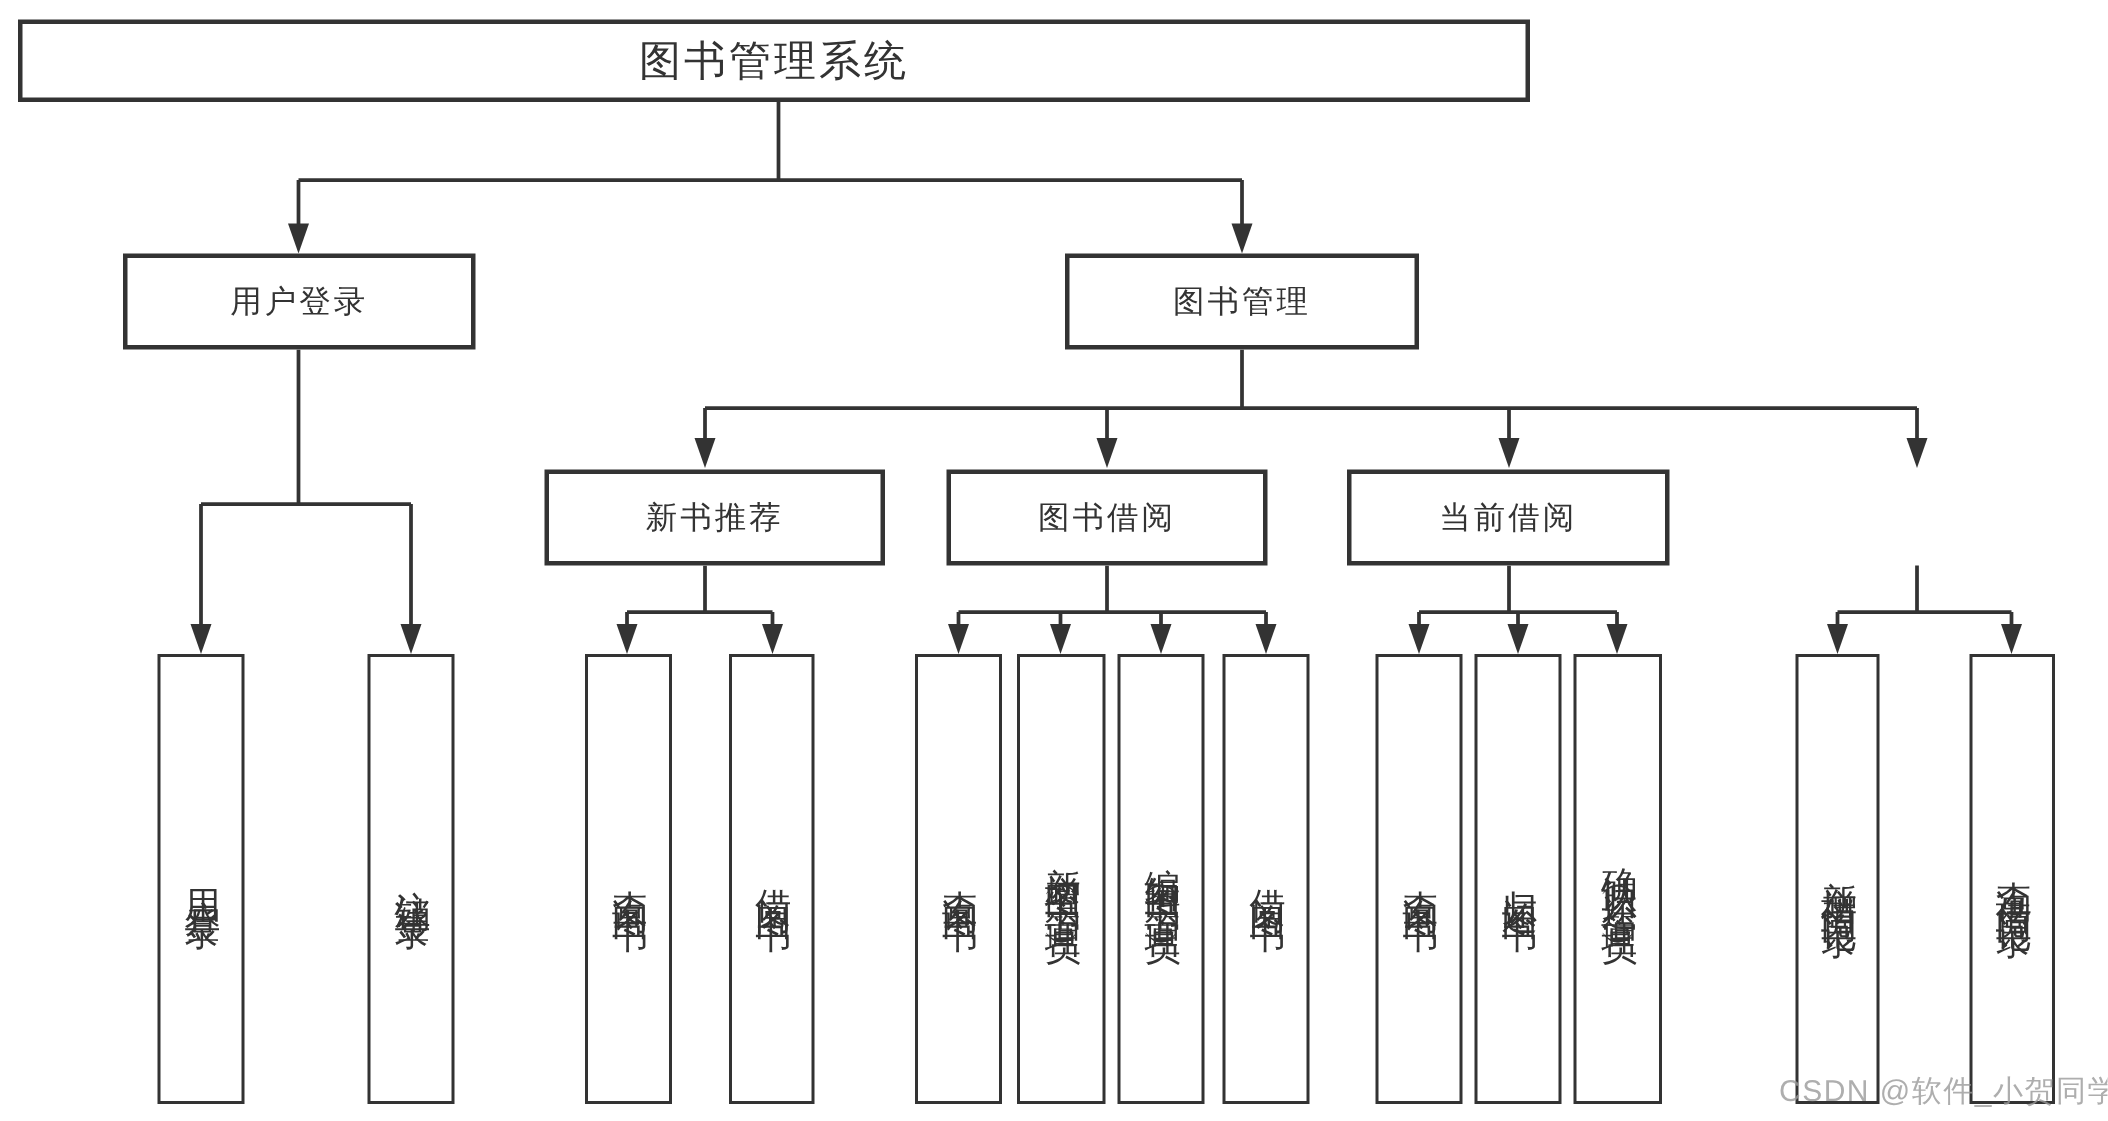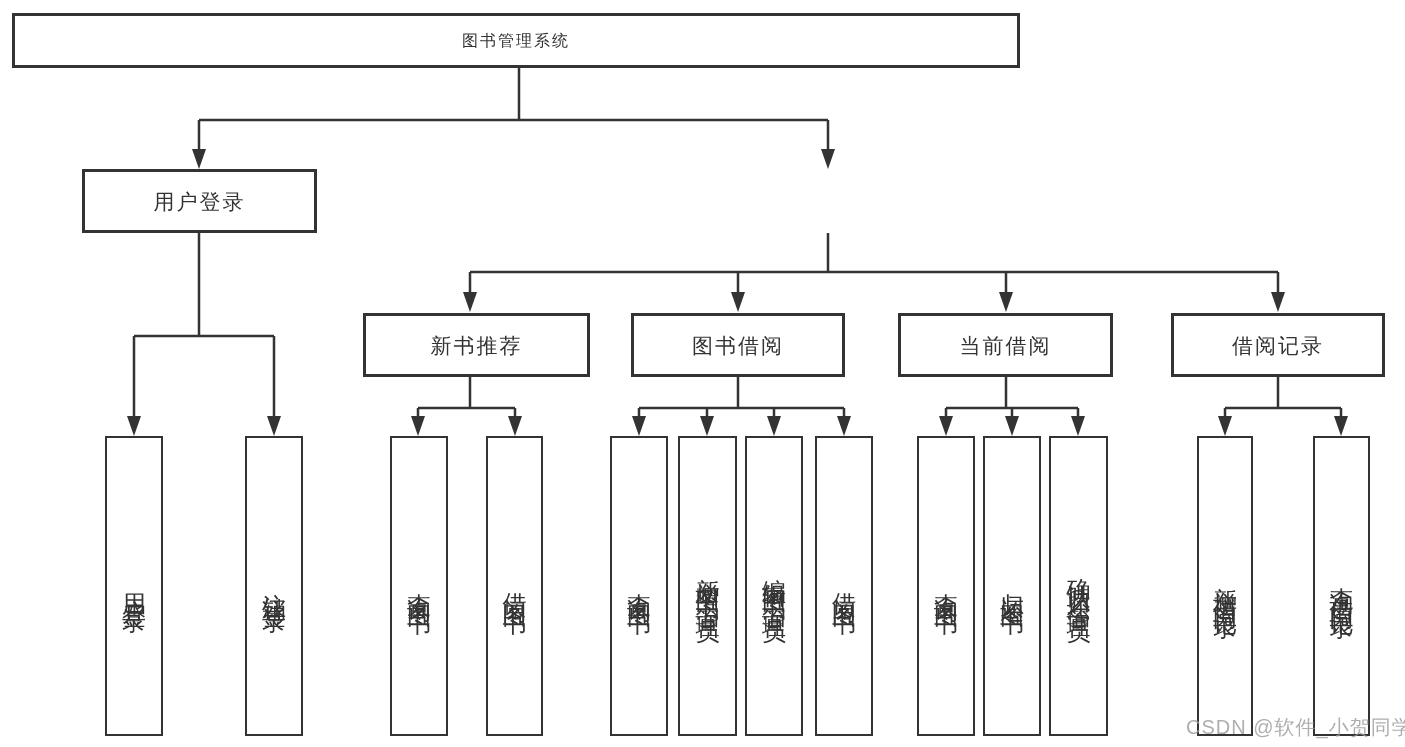--- a/index.html
+++ b/index.html
@@ -41,21 +41,21 @@
     position: absolute;
     border: 3px solid var(--border);
     background: var(--background);
     color: var(--text);
     display: flex;
     align-items: center;
     justify-content: center;
     z-index: 2;
     line-height: 1;
   }
-  .node.root { font-size: 16px; letter-spacing: 2px; }
+  .node.root { font-size: 28px; letter-spacing: 2px; }
   .node.branch { font-size: 21px; letter-spacing: 2px; }
   .node.leaf {
     border-width: 2px;
     writing-mode: vertical-rl;
     text-orientation: mixed;
     font-size: 24px;
     letter-spacing: 6px;
     top: 436px;
     height: 300px;
   }
@@ -134,25 +134,25 @@
     <path d="M1225,408 L1341,408"></path>
     <path d="M1225,408 L1225,418"></path>
     <path d="M1341,408 L1341,418"></path>
     <polygon points="1218,416 1232,416 1225,436"></polygon>
     <polygon points="1334,416 1348,416 1341,436"></polygon>
   </svg>
 
   <div class="node root" style="left:12px; top:13px; width:1008px; height:55px;">图书管理系统</div>
 
   <div class="node branch" style="left:82px; top:169px; width:235px; height:64px;">用户登录</div>
+  <div class="node branch" style="left:710px; top:169px; width:236px; height:64px;">图书管理</div>
 
   <div class="node branch" style="left:363px; top:313px; width:227px; height:64px;">新书推荐</div>
   <div class="node branch" style="left:898px; top:313px; width:215px; height:64px;">当前借阅</div>
   <div class="node branch" style="left:631px; top:313px; width:214px; height:64px;">图书借阅</div>
-  <div class="node branch" style="left:1171px; top:313px; width:214px; height:64px;">借阅记录</div>
 
   <div class="node leaf" style="left:105px; width:58px;">用户登录</div>
   <div class="node leaf" style="left:245px; width:58px;">注销登录</div>
 
   <div class="node leaf" style="left:390px; width:58px;">查询图书</div>
   <div class="node leaf" style="left:486px; width:57px;">借阅图书</div>
 
   <div class="node leaf" style="left:610px; width:58px;">查询图书</div>
   <div class="node leaf" style="left:678px; width:59px;">新增图书（管理员）</div>
   <div class="node leaf" style="left:745px; width:58px;">编辑图书（管理员）</div>

